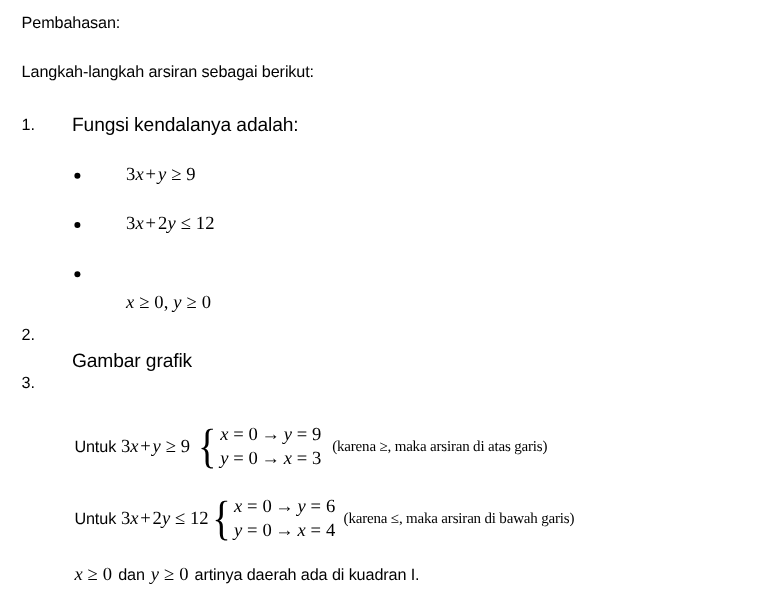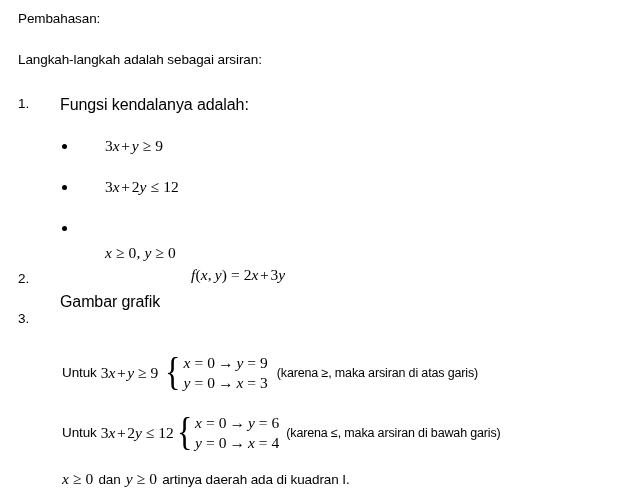--- a/index.html
+++ b/index.html
@@ -113,58 +113,55 @@
     display: inline-block;
     vertical-align: middle;
     font-family: "Liberation Serif", serif;
     font-size: 15.5px;
   }
   .cases .case-line {
     line-height: 1.28;
     white-space: nowrap;
   }
   .note {
-    font-family: Liberation Sans, sans-serif;
+    font-family: Liberation Serif, serif;
     font-size: 12.5px;
     letter-spacing: -0.15px;
     margin-left: 9px;
   }
   .arrow { padding: 0 3px; font-style: normal; }
 </style>
 </head>
 <body>
 
 <div class="doc">
 
   <div class="row para" style="left:18px; top:12px;">Pembahasan:</div>
 
-  <div class="row para" style="left:18px; top:53px;">Langkah-langkah adalah sebagai arsiran:</div>
+  <div class="row para" style="left:18px; top:53px;">Langkah-langkah arsiran sebagai berikut:</div>
 
   <div class="num" style="left:18px; top:96px;">1.</div>
   <div class="item-text" style="left:60px; top:96px;">Fungsi kendalanya adalah:</div>
 
   <div class="bullet-dot" style="left:62px; top:144px;"></div>
   <div class="bullet-text math" style="left:105px; top:137px;">
     <span class="mn">3</span><span class="mi">x</span><span class="op">+</span><span class="mi">y</span><span class="op" style="padding:0 4px;">≥</span><span class="mn">9</span>
   </div>
 
   <div class="bullet-dot" style="left:62px; top:185px;"></div>
   <div class="bullet-text math" style="left:105px; top:178px;">
     <span class="mn">3</span><span class="mi">x</span><span class="op">+</span><span class="mn">2</span><span class="mi">y</span><span class="op" style="padding:0 4px;">≤</span><span class="mn">12</span>
   </div>
 
   <div class="bullet-dot" style="left:62px; top:226px;"></div>
   <div class="bullet-text math" style="left:105px; top:219px;margin-top:25px;">
     <span class="mi">x</span><span class="op" style="padding:0 4px;">≥</span><span class="mn">0</span><span class="mn">,</span><span style="display:inline-block;width:4px"></span><span class="mi">y</span><span class="op" style="padding:0 4px;">≥</span><span class="mn">0</span>
   </div>
 
   <div class="num" style="left:18px; top:271px;">2.</div>
-  <div class="row math" style="left:191px; top:267px;">
-    <span class="mi">f</span><span class="mn">(</span><span class="mi">x</span><span class="mn">,</span><span style="display:inline-block;width:3px"></span><span class="mi">y</span><span class="mn">)</span><span class="op" style="padding:0 4px;">=</span><span class="mn">2</span><span class="mi">x</span><span class="op">+</span><span class="mn">3</span><span class="mi">y</span>
-  </div>
 
   <div class="num" style="left:18px; top:311px;">3.</div>
   <div class="item-text" style="left:60px; top:293px;">Gambar grafik</div>
 
   <div class="untuk-block" style="left:62px; top:353px;">
     <span class="untuk-label">Untuk</span>
     <span class="untuk-eq">
       <span class="mn">3</span><span class="mi">x</span><span class="op">+</span><span class="mi">y</span><span class="op" style="padding:0 4px;">≥</span><span class="mn">9</span>
     </span>
     <span class="brace">{</span>

